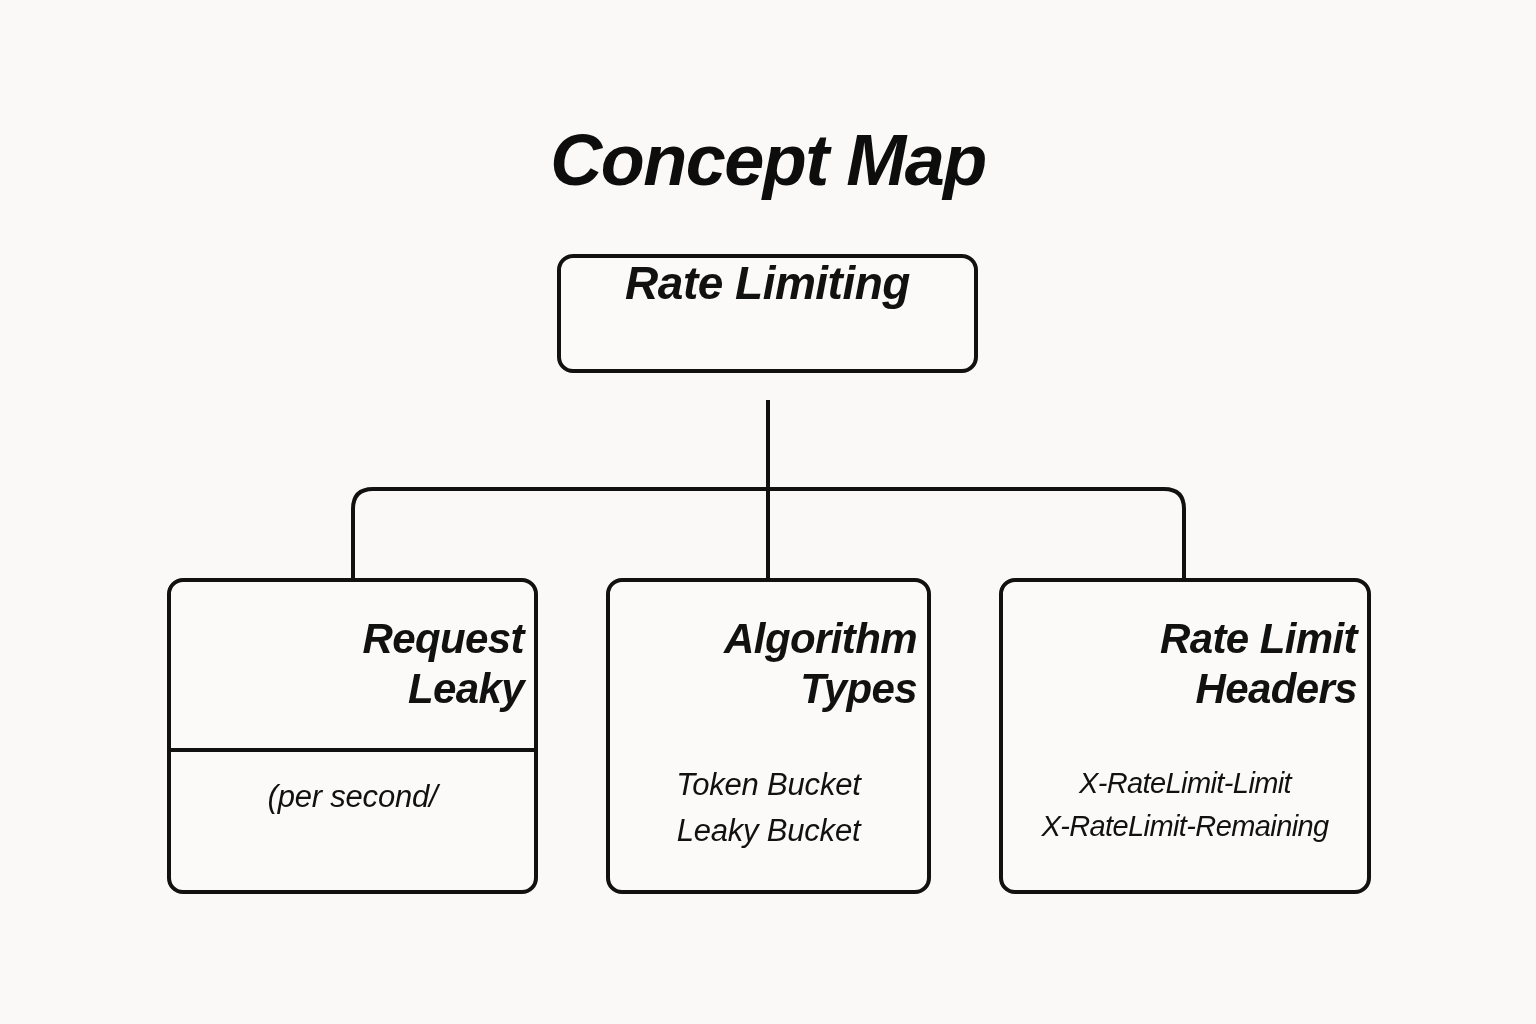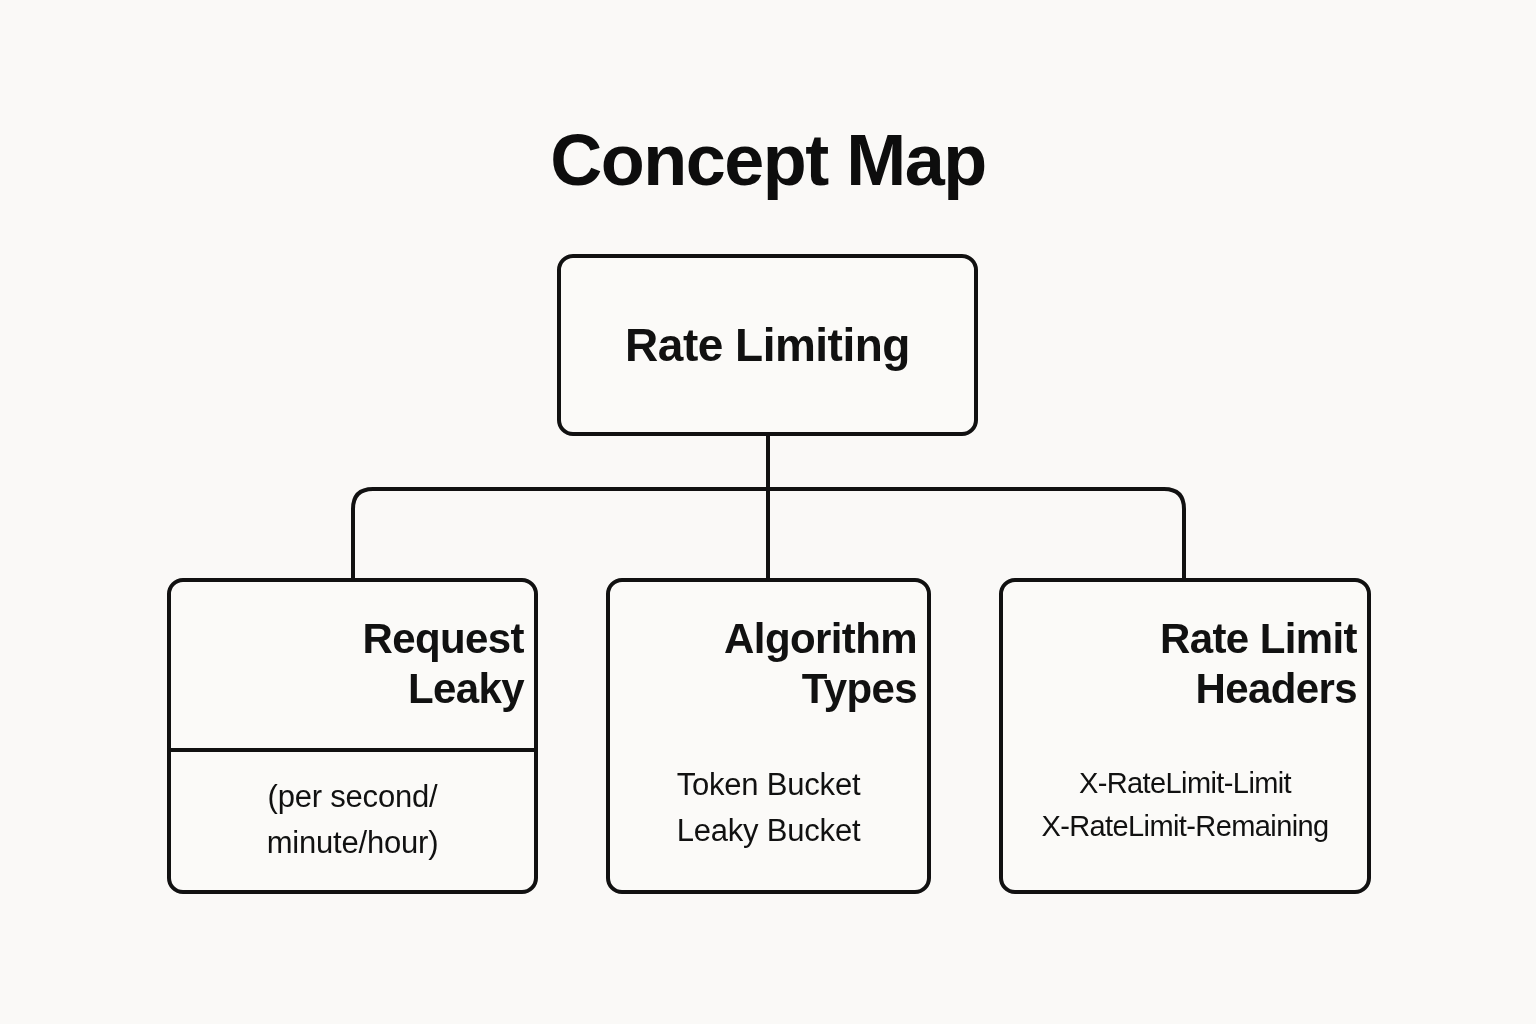--- a/index.html
+++ b/index.html
@@ -13,20 +13,21 @@
     background: #faf9f7;
     font-family: "Liberation Sans", sans-serif;
     color: #111111;
     overflow: hidden;
   }
 
   #canvas {
     position: relative;
     width: 1536px;
     height: 1024px;
+    font-style: italic;
   }
 
   
   .page-title {
     position: absolute;
     left: 0;
     top: 76px;
     width: 1536px;
     text-align: center;
     font-size: 72px;
@@ -62,23 +63,22 @@
     border-radius: 16px;
     display: flex;
     flex-direction: column;
     overflow: hidden;
   }
 
   .node-root {
     left: 557px;
     top: 254px;
     width: 421px;
-    height: 182px;
+    height: 119px;
     align-items: center;
-    justify-content: center;
   }
   .node-root .node-title {
     font-size: 46px;
     font-weight: 700;
     letter-spacing: -0.5px;
     text-align: center;
     line-height: 1.1;
   }
 
   .node-child {
@@ -158,21 +158,20 @@
     <div class="node-title">Rate Limiting</div>
   </div>
 
   <div class="node node-child child-1">
     <div class="child-header">
       <div>Request</div>
       <div>Leaky</div>
     </div>
     <div class="child-body">
       <div class="body-line">(per second/</div>
-      <div class="body-line">minute/hour)</div>
     </div>
   </div>
 
   <div class="node node-child child-3">
     <div class="child-header">
       <div>Rate Limit</div>
       <div>Headers</div>
     </div>
     <div class="child-body">
       <div class="body-line">X-RateLimit-Limit</div>

